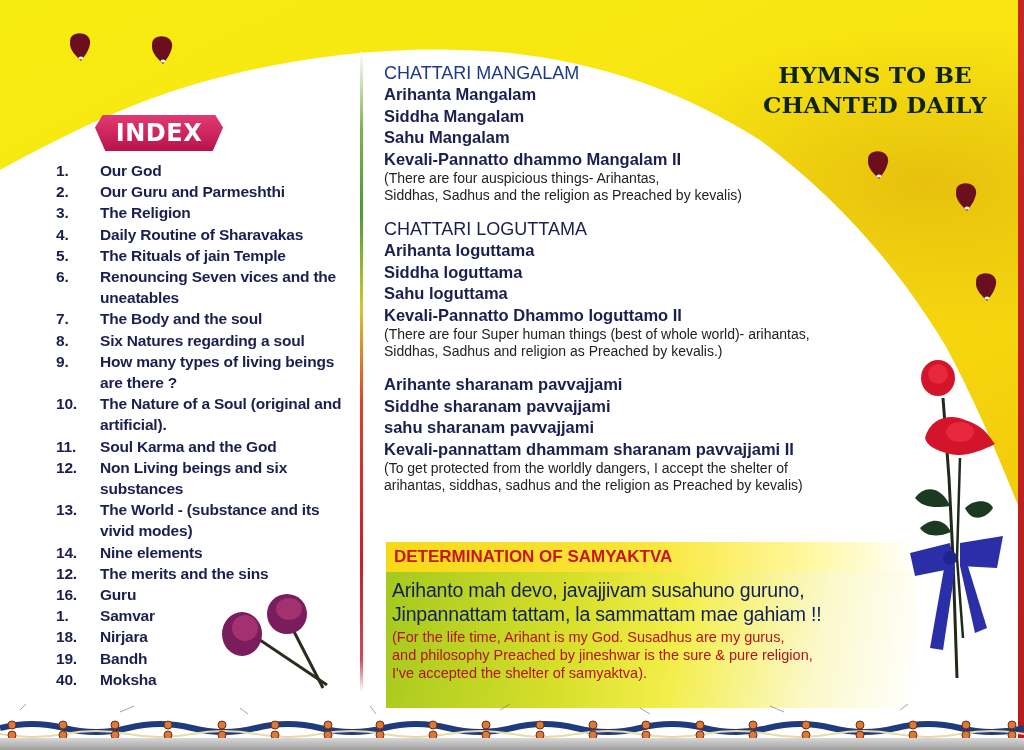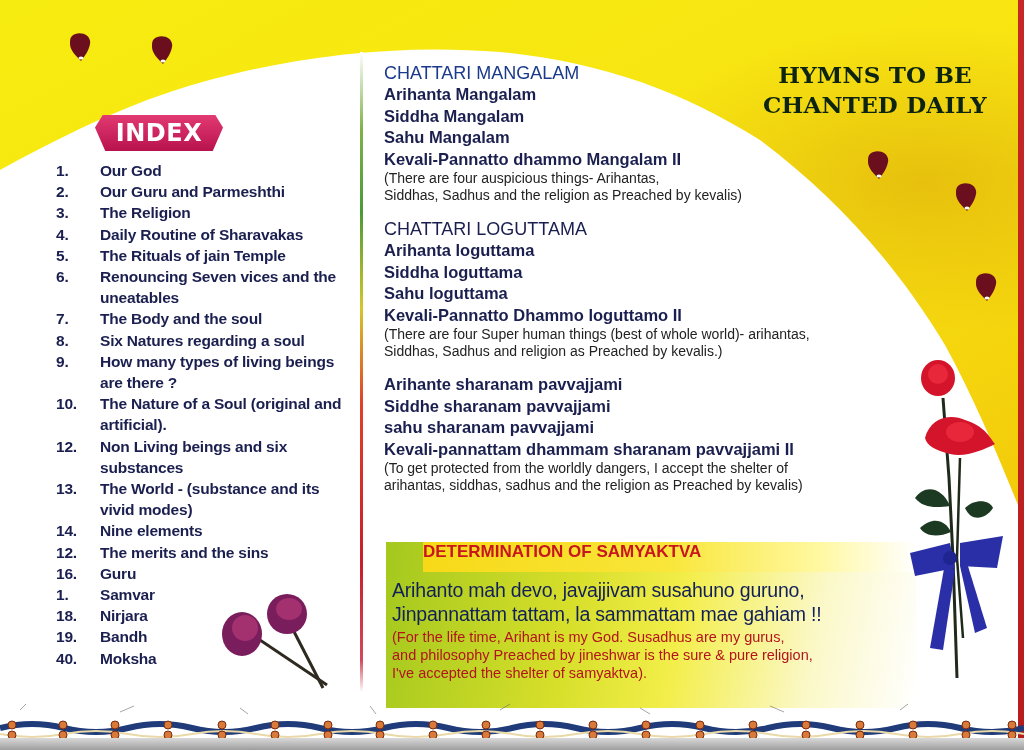--- a/index.html
+++ b/index.html
@@ -44,22 +44,22 @@
   .verse { font-weight: bold; font-size: 16.5px; color: #1a1f4f; line-height: 21.5px; }
   .note { font-size: 14px; color: #222222; line-height: 17px; }
   .sec { margin-bottom: 14px; }
 
   
   .hymn-heading { position: absolute; left: 750px; top: 60px; width: 250px; text-align: center; font-family: "DejaVu Serif", serif; font-weight: 900; font-size: 23px; line-height: 30px; color: #0d2410; letter-spacing: 0.2px; }
 
   
   .samyaktva { position: absolute; left: 386px; top: 542px; width: 530px; height: 166px;
     background: linear-gradient(100deg, #a4c81e 0%, #d7df2a 35%, #f3ee4a 55%, #fbf8c8 80%, #ffffff 100%); }
-  .samyaktva-header { height: 30px; display: flex; 
-    background: linear-gradient(90deg, #f7d917 0%, #f9e63a 50%, #fff8a0 80%, #ffffff 100%); margin-left: 37px; }
+  .samyaktva-header { height: 30px; padding-left: 8px; display: flex; align-items: center;
+    background: linear-gradient(90deg, #f7d917 0%, #f9e63a 50%, #fff8a0 80%, #ffffff 100%); }
   .samyaktva-header span { color: #c8161e; font-weight: bold; font-size: 17px; }
   .samyaktva-body { padding: 6px 6px 0 6px; }
   .samyaktva-verse { font-size: 19.5px; color: #12205a; line-height: 24px; letter-spacing: -0.2px; }
   .samyaktva-note { font-size: 14.5px; color: #b3141c; line-height: 18px; margin-top: 2px; }
 
   
   .bottom-border { position: absolute; left: 0; top: 700px; width: 1024px; height: 50px; }
   .bottom-shadow { position: absolute; left: 0; top: 738px; width: 1024px; height: 12px; background: linear-gradient(#d9d9d9, #9e9e9e); }
 </style>
 </head>
@@ -148,20 +148,24 @@
         <span class="num">8.</span>
         <span class="txt">Six Natures regarding a soul</span>
       </div>
     <div class="index-item">
         <span class="num">9.</span>
         <span class="txt">How many types of living beings are there ?</span>
       </div>
     <div class="index-item">
         <span class="num">10.</span>
         <span class="txt">The Nature of a Soul (original and artificial).</span>
+      </div>
+    <div class="index-item">
+        <span class="num">11.</span>
+        <span class="txt">Soul Karma and the God</span>
       </div>
     <div class="index-item">
         <span class="num">12.</span>
         <span class="txt">Non Living beings and six substances</span>
       </div>
     <div class="index-item">
         <span class="num">13.</span>
         <span class="txt">The World - (substance and its vivid modes)</span>
       </div>
     <div class="index-item">

